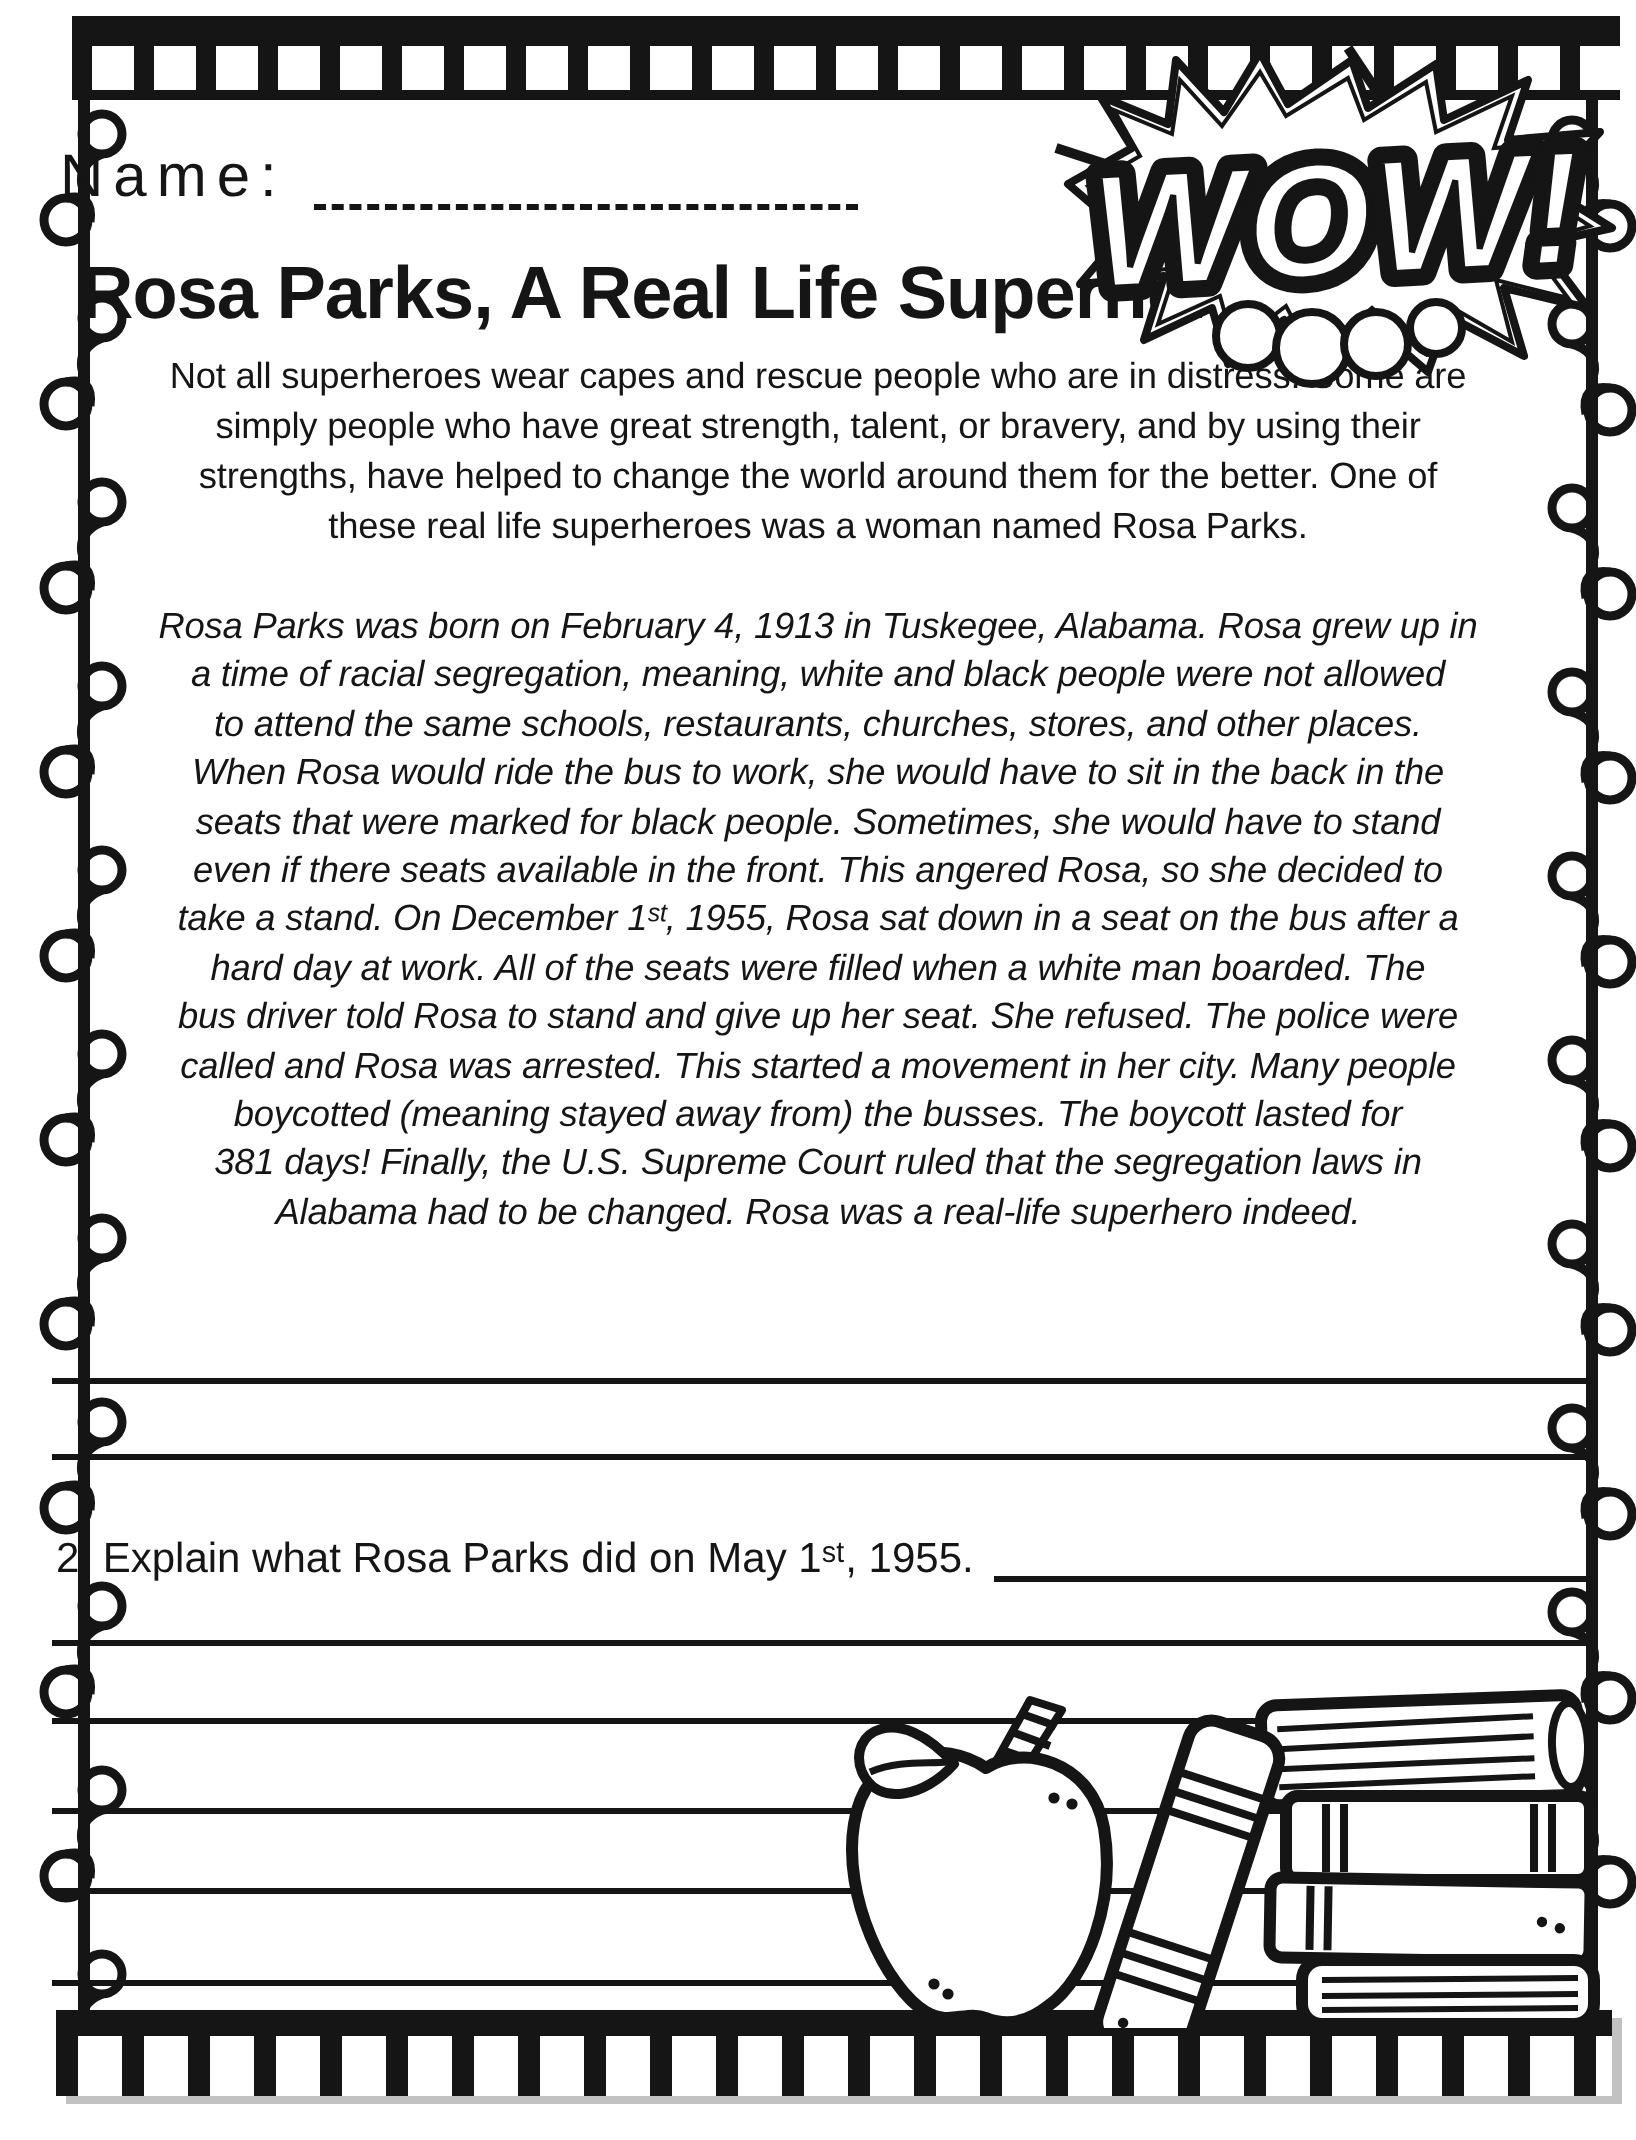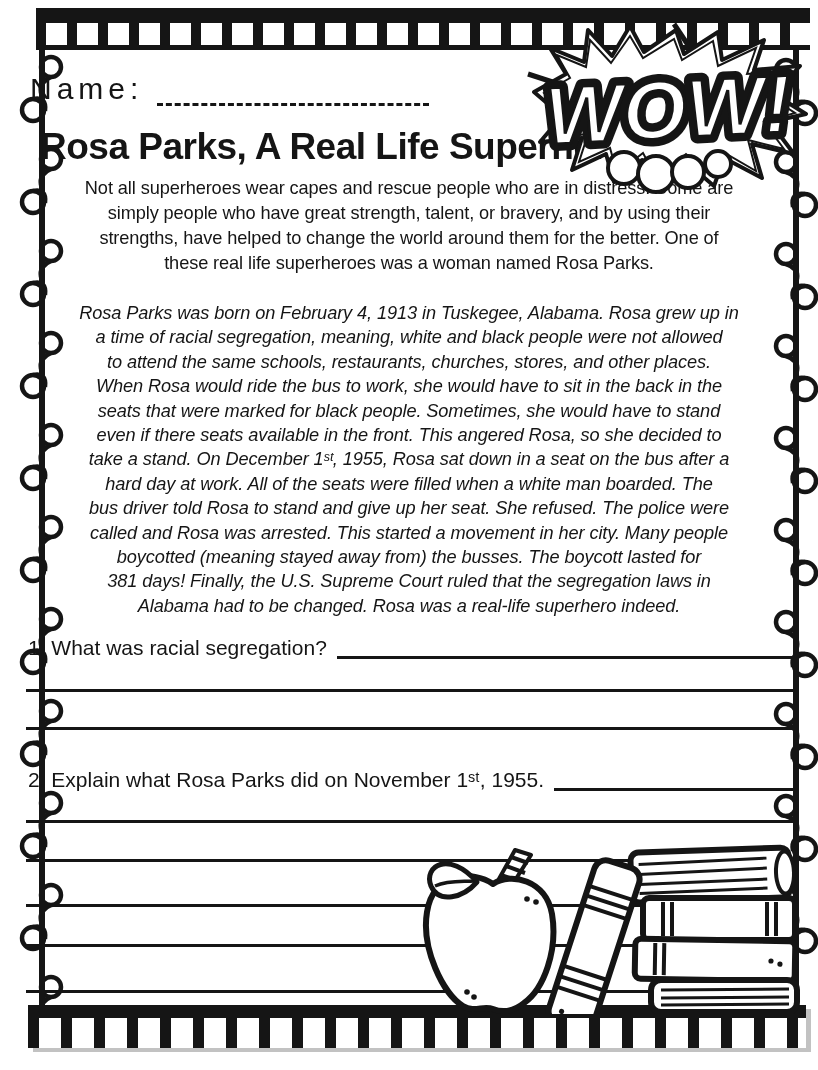--- a/index.html
+++ b/index.html
@@ -20,21 +20,21 @@
     border-top:13px solid #151515;
     background-image:repeating-linear-gradient(90deg,#151515 0 11px,transparent 11px 33px);
     box-shadow:5px 4px 0 #c2c2c2;
     z-index:3;
   }
   .side-border{position:absolute;z-index:2;}
   .side-border.left{left:14px;top:50px;}
   .side-border.right{left:768px;top:50px;}
   
   .name-row{
-    position:absolute;left:30px;top:72px;display:flex;align-items:flex-end;z-index:4;
+    position:absolute;left:30px;top:72px;display:flex;z-index:4;
     font-size:30px;letter-spacing:5px;
   }
   .name-line{
     width:272px;height:30px;margin-left:14px;
     border-bottom:3.5px dashed #151515;
   }
   .title{
     position:absolute;left:40px;top:126px;z-index:4;
     font-size:37px;font-weight:700;letter-spacing:-0.5px;white-space:nowrap;
   }
@@ -129,29 +129,25 @@
 seats that were marked for black people. Sometimes, she would have to stand
 even if there seats available in the front. This angered Rosa, so she decided to
 take a stand. On December 1ˢᵗ, 1955, Rosa sat down in a seat on the bus after a
 hard day at work. All of the seats were filled when a white man boarded. The
 bus driver told Rosa to stand and give up her seat. She refused. The police were
 called and Rosa was arrested. This started a movement in her city. Many people
 boycotted (meaning stayed away from) the busses. The boycott lasted for
 381 days! Finally, the U.S. Supreme Court ruled that the segregation laws in
 Alabama had to be changed. Rosa was a real-life superhero indeed.</div>
 
-  <div class="q-row q1">
-    <span class="q-label">1. What was racial segregation?</span>
-    <span class="q-line"></span>
-  </div>
   <div class="ans-line al1"></div>
   <div class="ans-line al2"></div>
 
   <div class="q-row q2">
-    <span class="q-label">2. Explain what Rosa Parks did on November 1ˢᵗ, 1955.</span>
+    <span class="q-label">2. Explain what Rosa Parks did on May 1ˢᵗ, 1955.</span>
     <span class="q-line"></span>
   </div>
   <div class="ans-line al3"></div>
   <div class="ans-line al4"></div>
   <div class="ans-line al5"></div>
   <div class="ans-line al6"></div>
   <div class="ans-line al7"></div>
 
   <svg class="illus" width="385" height="172" viewBox="0 0 385 172">
 

